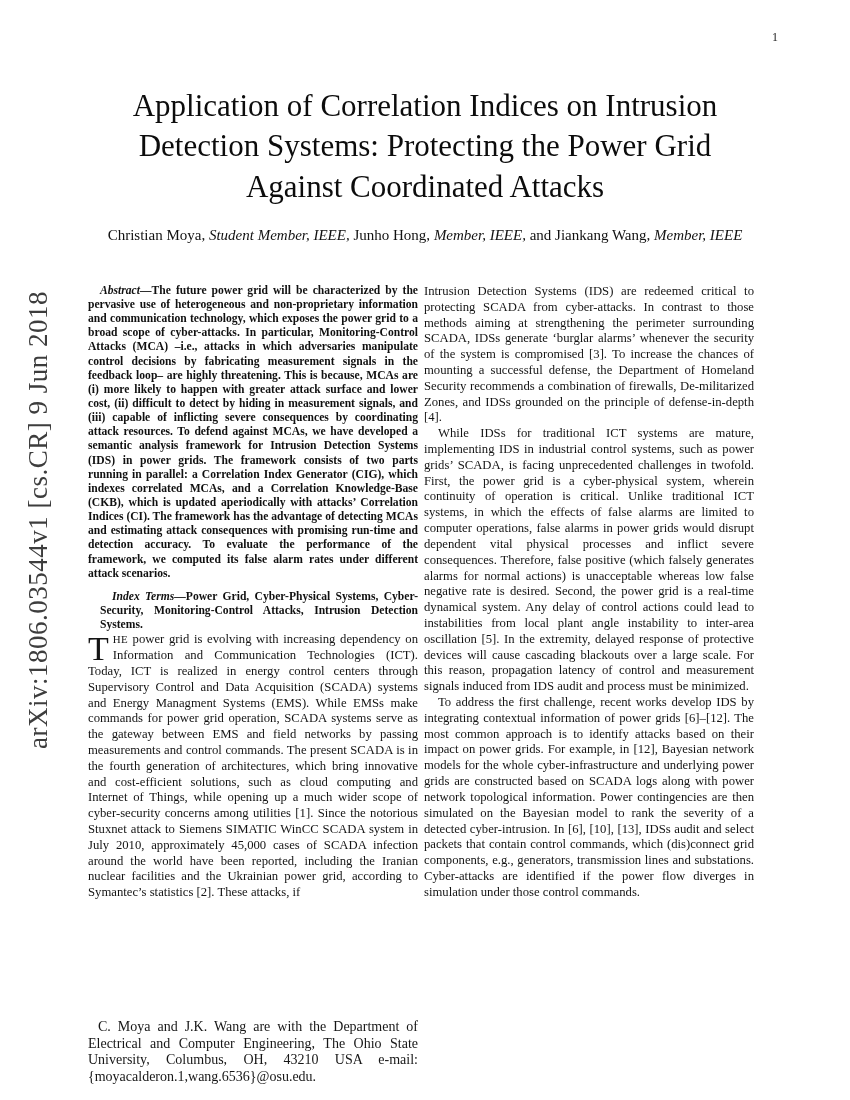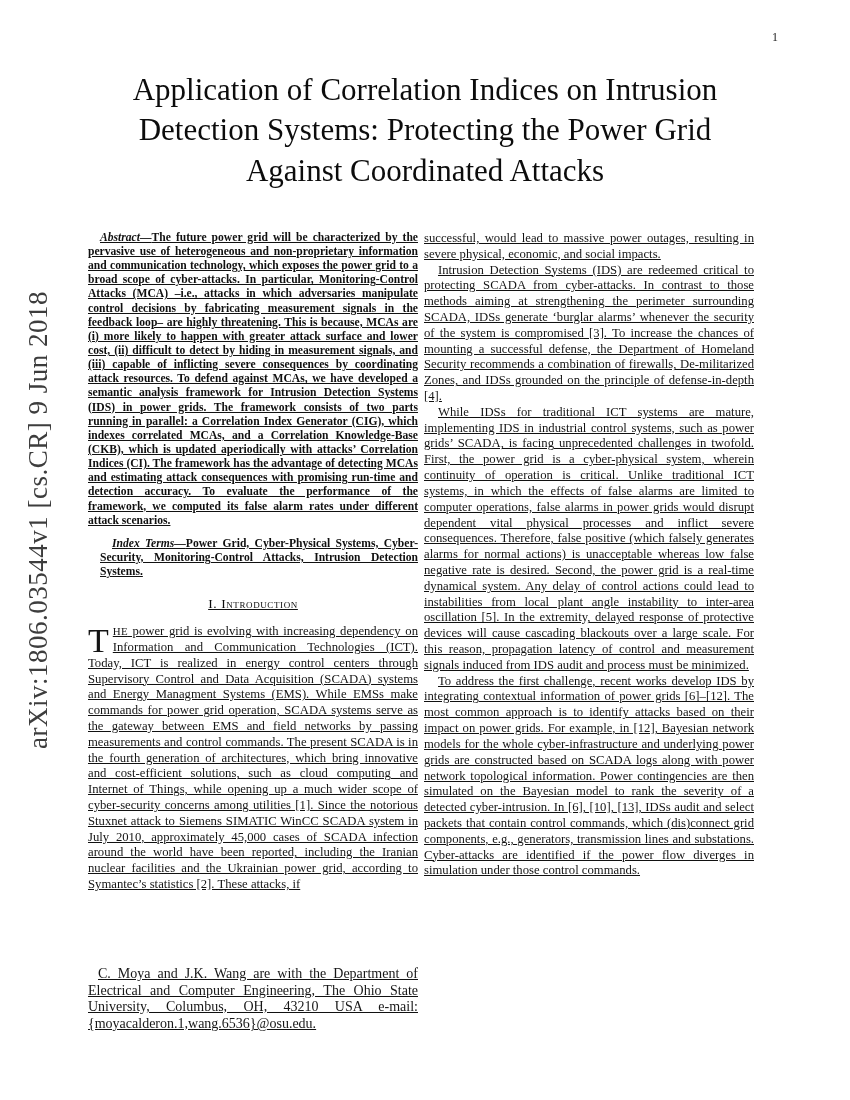--- a/index.html
+++ b/index.html
@@ -28,21 +28,21 @@
     transform: translate(-50%, -50%) rotate(-90deg);
     white-space: nowrap;
     font-size: 27px;
     letter-spacing: 0.5px;
     color: #3d3d3d;
     font-family: "Liberation Serif", serif;
   }
   .content {
     position: absolute;
     left: 88px;
-    top: 0;
+    top: 16px;
     width: 674px;
   }
   .title {
     margin: 70px auto 0 auto;
     width: 660px;
     text-align: center;
     font-weight: 400;
     font-size: 31px;
     line-height: 1.3;
     color: #0c0c0c;
@@ -51,21 +51,20 @@
     margin-top: 20px;
     text-align: center;
     font-size: 15px;
     color: #111;
   }
   .authors .it { font-style: italic; }
   .columns {
     margin-top: 40px;
     display: flex;
     gap: 6px;
-    text-decoration: underline;
   }
   .col {
     width: 330px;
     font-size: 12.7px;
     line-height: 1.245;
     text-align: justify;
     color: #141414;
   }
   .left-col {
     display: flex;
@@ -115,41 +114,40 @@
 <div class="page">
 
   <div class="page-number">1</div>
 
   <div class="arxiv-watermark">arXiv:1806.03544v1  [cs.CR]  9 Jun 2018</div>
 
   <div class="content">
 
     <h1 class="title">Application of Correlation Indices on Intrusion Detection Systems: Protecting the Power Grid Against Coordinated Attacks</h1>
 
+    <div class="authors"><span>Christian Moya, </span><span class="it">Student Member, IEEE,</span><span>  Junho Hong, </span><span class="it">Member, IEEE,</span><span>  and Jiankang Wang, </span><span class="it">Member, IEEE</span></div>
 
     <div class="columns">
 
       <div class="col left-col">
 
         <p class="abstract"><span class="bi">Abstract—</span><span>The future power grid will be characterized by the pervasive use of heterogeneous and non-proprietary information and communication technology, which exposes the power grid to a broad scope of cyber-attacks. In particular, Monitoring-Control Attacks (MCA) –i.e., attacks in which adversaries manipulate control decisions by fabricating measurement signals in the feedback loop– are highly threatening. This is because, MCAs are (i) more likely to happen with greater attack surface and lower cost, (ii) difficult to detect by hiding in measurement signals, and (iii) capable of inflicting severe consequences by coordinating attack resources. To defend against MCAs, we have developed a semantic analysis framework for Intrusion Detection Systems (IDS) in power grids. The framework consists of two parts running in parallel: a Correlation Index Generator (CIG), which indexes correlated MCAs, and a Correlation Knowledge-Base (CKB), which is updated aperiodically with attacks’ Correlation Indices (CI). The framework has the advantage of detecting MCAs and estimating attack consequences with promising run-time and detection accuracy. To evaluate the performance of the framework, we computed its false alarm rates under different attack scenarios.</span></p>
 
         <p class="abstract index-terms"><span class="bi">Index Terms—</span><span>Power Grid, Cyber-Physical Systems, Cyber-Security, Monitoring-Control Attacks, Intrusion Detection Systems.</span></p>
 
-        <h2 class="section-heading">I. Introduction</h2>
 
         <p class="intro-p"><span class="dropcap">T</span><span class="leadcaps">HE</span><span> power grid is evolving with increasing dependency on Information and Communication Technologies (ICT). Today, ICT is realized in energy control centers through Supervisory Control and Data Acquisition (SCADA) systems and Energy Managment Systems (EMS). While EMSs make commands for power grid operation, SCADA systems serve as the gateway between EMS and field networks by passing measurements and control commands. The present SCADA is in the fourth generation of architectures, which bring innovative and cost-efficient solutions, such as cloud computing and Internet of Things, while opening up a much wider scope of cyber-security concerns among utilities [1]. Since the notorious Stuxnet attack to Siemens SIMATIC WinCC SCADA system in July 2010, approximately 45,000 cases of SCADA infection around the world have been reported, including the Iranian nuclear facilities and the Ukrainian power grid, according to Symantec’s statistics [2]. These attacks, if</span></p>
 
         <div class="footnotes">
           <p>C. Moya and J.K. Wang are with the Department of Electrical and Computer Engineering, The Ohio State University, Columbus, OH, 43210 USA e-mail: {moyacalderon.1,wang.6536}@osu.edu.</p>
         </div>
 
       </div>
 
       <div class="col right-col">
-        <p>successful, would lead to massive power outages, resulting in severe physical, economic, and social impacts.</p>
         <p>Intrusion Detection Systems (IDS) are redeemed critical to protecting SCADA from cyber-attacks. In contrast to those methods aiming at strengthening the perimeter surrounding SCADA, IDSs generate ‘burglar alarms’ whenever the security of the system is compromised [3]. To increase the chances of mounting a successful defense, the Department of Homeland Security recommends a combination of firewalls, De-militarized Zones, and IDSs grounded on the principle of defense-in-depth [4].</p>
         <p>While IDSs for traditional ICT systems are mature, implementing IDS in industrial control systems, such as power grids’ SCADA, is facing unprecedented challenges in twofold. First, the power grid is a cyber-physical system, wherein continuity of operation is critical. Unlike traditional ICT systems, in which the effects of false alarms are limited to computer operations, false alarms in power grids would disrupt dependent vital physical processes and inflict severe consequences. Therefore, false positive (which falsely generates alarms for normal actions) is unacceptable whereas low false negative rate is desired. Second, the power grid is a real-time dynamical system. Any delay of control actions could lead to instabilities from local plant angle instability to inter-area oscillation [5]. In the extremity, delayed response of protective devices will cause cascading blackouts over a large scale. For this reason, propagation latency of control and measurement signals induced from IDS audit and process must be minimized.</p>
         <p>To address the first challenge, recent works develop IDS by integrating contextual information of power grids [6]–[12]. The most common approach is to identify attacks based on their impact on power grids. For example, in [12], Bayesian network models for the whole cyber-infrastructure and underlying power grids are constructed based on SCADA logs along with power network topological information. Power contingencies are then simulated on the Bayesian model to rank the severity of a detected cyber-intrusion. In [6], [10], [13], IDSs audit and select packets that contain control commands, which (dis)connect grid components, e.g., generators, transmission lines and substations. Cyber-attacks are identified if the power flow diverges in simulation under those control commands.</p>
       </div>
 
     </div>
   </div>
 </div>
 
 </body></html>

